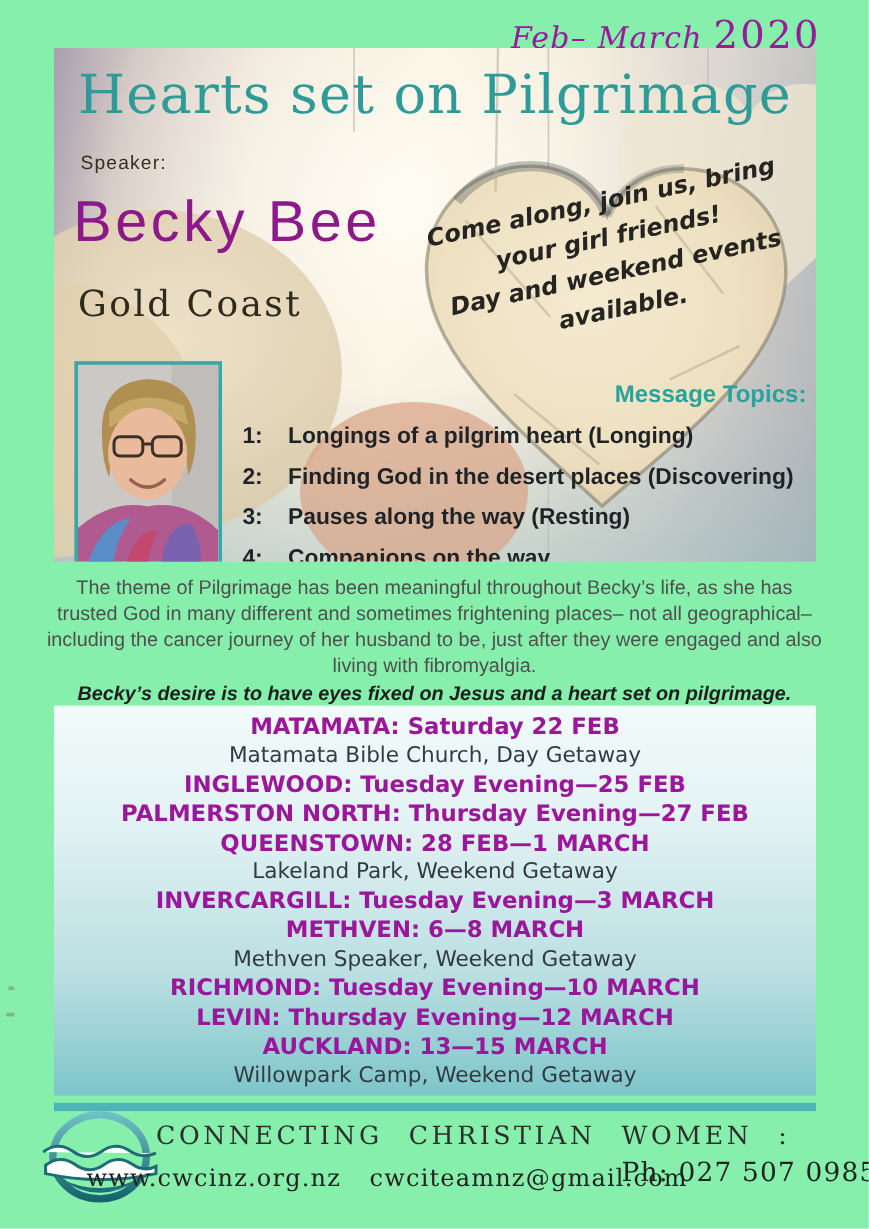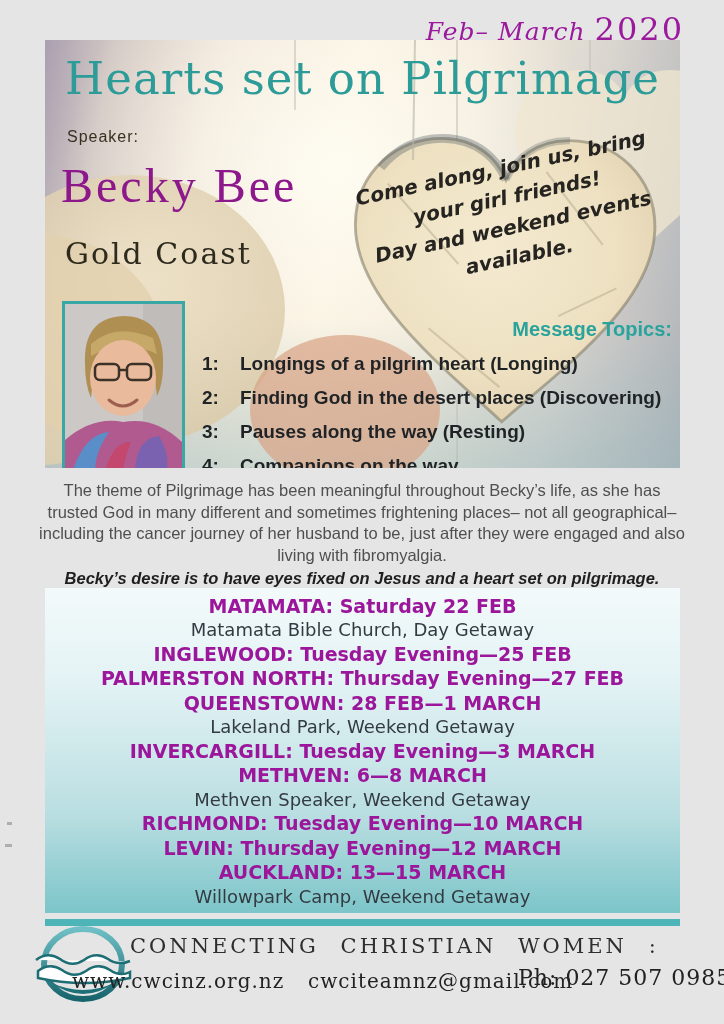--- a/index.html
+++ b/index.html
@@ -1,18 +1,18 @@
 <!DOCTYPE html>
 <html><head>
 <meta charset="utf-8">
 <style>
   * { margin:0; padding:0; box-sizing:border-box; }
   html,body { background:#ffffff; }
   .page {
-    position:relative; width:724px; height:1024px; background:#e5e5e5;
+    position:relative; width:724px; height:1024px; background:#86efac;
     font-family:"Liberation Sans", sans-serif; overflow:hidden;
   }
 
   
   .date {
     position:absolute; top:10px; right:40px;
     font-family:"DejaVu Serif", serif; font-style:italic;
     font-size:25px; color:#9b1a9b; letter-spacing:1px;
   }
   .date .year { font-size:32px; font-style:normal; letter-spacing:2px; }
@@ -32,21 +32,21 @@
     position:absolute; left:0; top:12px; width:100%; text-align:center;
     font-family:"DejaVu Serif", serif; font-weight:400;
     font-size:45px; color:#2d9c98; letter-spacing:1px; white-space:nowrap;
   }
   .speaker-label {
     position:absolute; left:22px; top:88px;
     font-family:Liberation Sans, sans-serif; font-size:16px; color:#38301f; letter-spacing:1px;
   }
   .speaker-name {
     position:absolute; left:16px; top:118px;
-    font-family:Liberation Serif, serif; font-size:48px; color:#8c188c; letter-spacing:3px;
+    font-family:Liberation Sans, sans-serif; font-size:48px; color:#8c188c; letter-spacing:3px;
   }
   .speaker-location {
     position:absolute; left:20px; top:196px;
     font-family:"DejaVu Serif", serif; font-size:30px; color:#2e2a1d; letter-spacing:2px;
   }
 
   .heart-note {
     position:absolute; left:300px; top:112px; width:330px;
     transform:rotate(-12deg); text-align:center;
     font-family:"DejaVu Sans", sans-serif; font-style:italic; font-weight:600;

